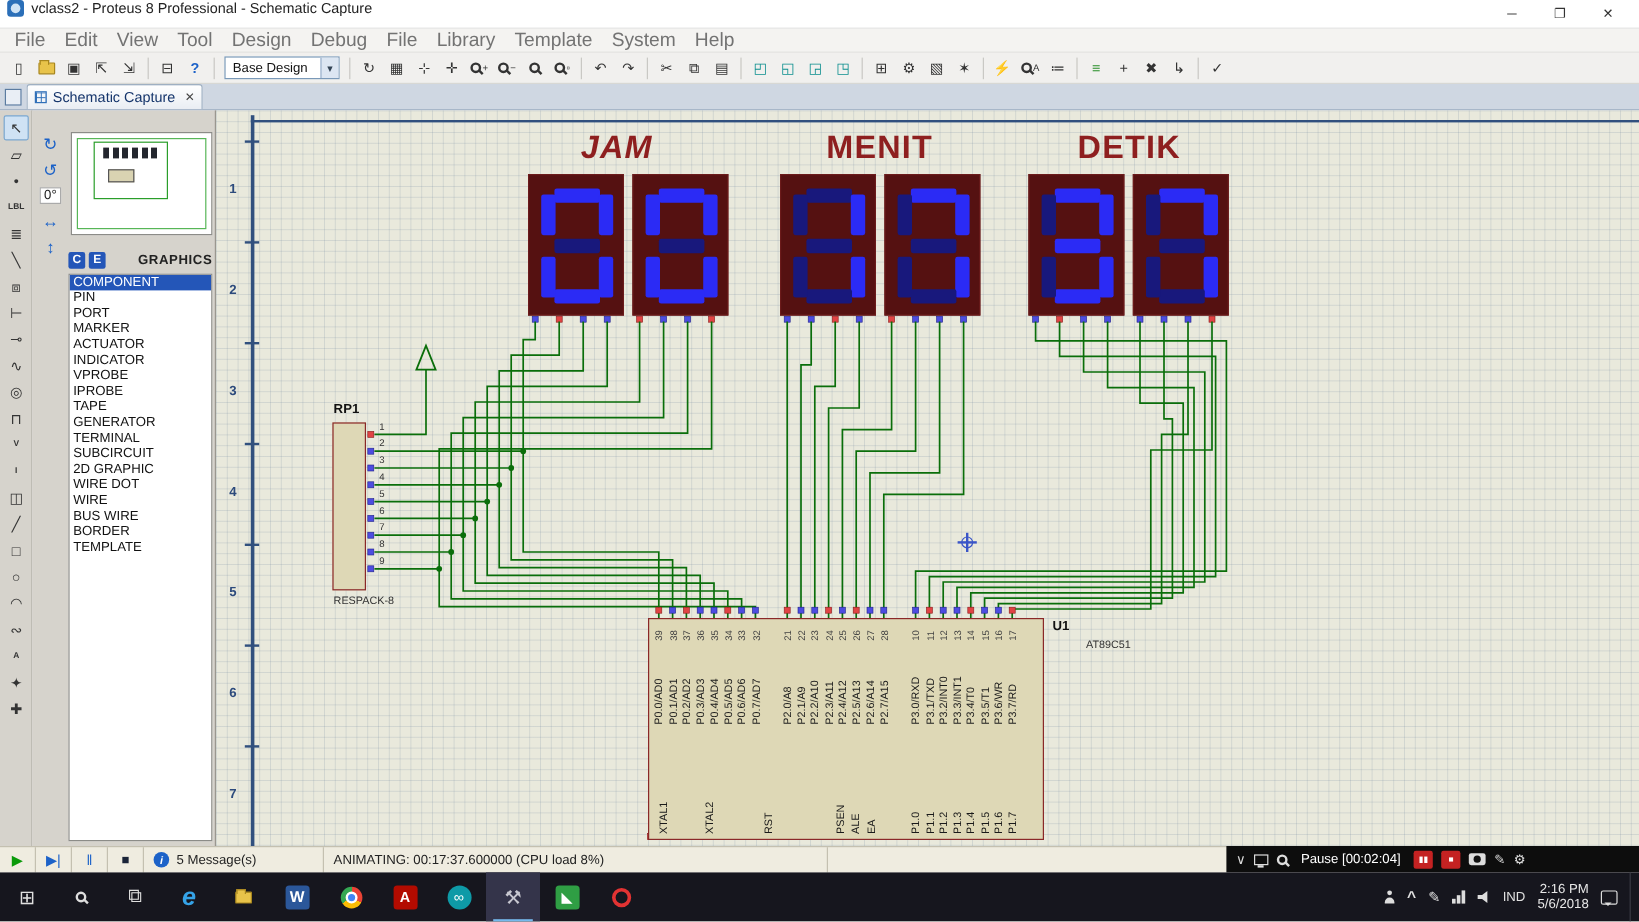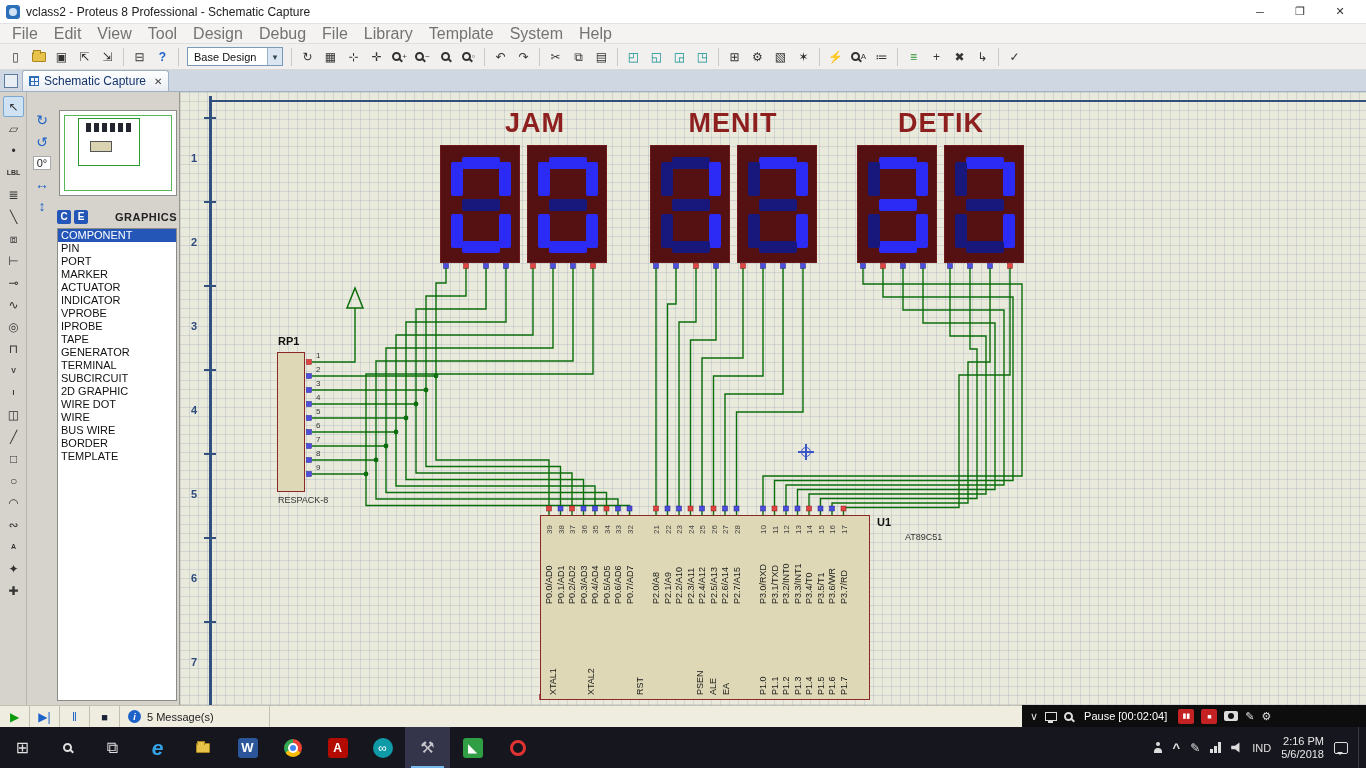--- a/index.html
+++ b/index.html
@@ -1,20 +1,20 @@
 <!DOCTYPE html>
 <html><head>
 <meta charset="utf-8">
 <style>
 *{box-sizing:border-box;margin:0;padding:0}
 html,body{width:1366px;height:768px;overflow:hidden}
 body{font-family:"Liberation Sans",sans-serif;font-size:12px;background:#fff;position:relative;color:#111}
 
 
-#titlebar{position:absolute;left:0;top:0;width:1366px;height:24px;background:#ffffff;border-bottom:1px solid #e2e2e2;display:flex;align-items:center;padding:0 6px}
+#titlebar{position:absolute;left:0;top:0;width:1366px;height:24px;background:#ffffff;border-bottom:1px solid #e2e2e2;display:flex;padding:0 6px}
 .app-ic{width:14px;height:14px;border-radius:3px;background:#2b6fb8;display:inline-block;margin-right:6px;position:relative}
 .app-ic::after{content:"";position:absolute;inset:3px;border-radius:50%;background:#cfe3f5}
 .title-text{font-size:12px;color:#222}
 .win-controls{margin-left:auto;display:flex}
 .wc{width:40px;height:23px;display:flex;align-items:center;justify-content:center;font-size:11px;color:#333}
 #menubar{position:absolute;left:0;top:24px;width:1366px;height:20px;background:#f4f3f1;display:flex;align-items:center;padding-left:4px;border-bottom:1px solid #e0e0de}
 .menu-item{padding:2px 8px;font-size:16px;color:#737373}
 #toolbar{position:absolute;left:0;top:44px;width:1366px;height:26px;background:#f1f0ee;border-bottom:1px solid #d8d8d4;display:flex;align-items:center;padding-left:4px}
 .tb-btn{width:21px;height:21px;margin:0 1px;display:flex;align-items:center;justify-content:center;border:1px solid transparent;border-radius:2px;color:#333}
 .tb-btn .glyph{font-size:12px;line-height:1}
@@ -556,21 +556,21 @@
         <div class="row-label" style="top: 396px;">5</div>
         <div class="row-label" style="top: 480px;">6</div>
         <div class="row-label" style="top: 564px;">7</div>
         <div class="row-tick" style="top: 25px;"></div>
         <div class="row-tick" style="top: 109px;"></div>
         <div class="row-tick" style="top: 193px;"></div>
         <div class="row-tick" style="top: 277px;"></div>
         <div class="row-tick" style="top: 361px;"></div>
         <div class="row-tick" style="top: 445px;"></div>
         <div class="row-tick" style="top: 529px;"></div>
-        <div class="group-label" style="left: 355px;">JAM</div>
+        <div class="group-label" style="left: 334px; font-style: italic;">JAM</div>
         <div class="sevenseg" style="left: 260px;">
           <div class="seg seg-a on"></div>
           <div class="seg seg-b on"></div>
           <div class="seg seg-c on"></div>
           <div class="seg seg-d on"></div>
           <div class="seg seg-e on"></div>
           <div class="seg seg-f on"></div>
           <div class="seg seg-g"></div>
         </div>
         <div class="sevenseg" style="left: 347px;">
@@ -698,20 +698,21 @@
     <div id="sim-controls">
         <div class="sim-btn c-play">▶</div>
         <div class="sim-btn c-step">▶|</div>
         <div class="sim-btn c-step">‖</div>
         <div class="sim-btn c-stop">■</div>
       </div>
     <div class="sb-cell msg-cell">
       <span class="info-ic">i</span>
       <span>5 Message(s)</span>
     </div>
+    <div class="sb-cell status-cell">ANIMATING: 00:17:37.600000 (CPU load 8%)</div>
     <div class="sb-cell fill-cell"></div>
   </div>
 
   <div id="recorder">
     <span class="rec-ic">∨</span>
     <span class="mon"></span>
     <span class="icon-mag w"></span>
     <span class="rec-label">Pause [00:02:04]</span>
     <span class="rec-btn">▮▮</span>
     <span class="rec-btn">■</span>

